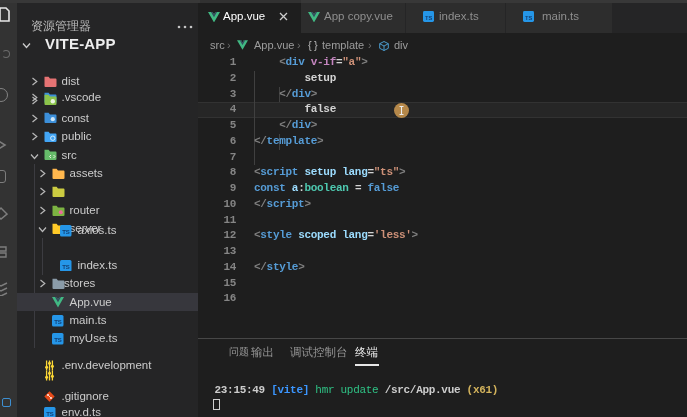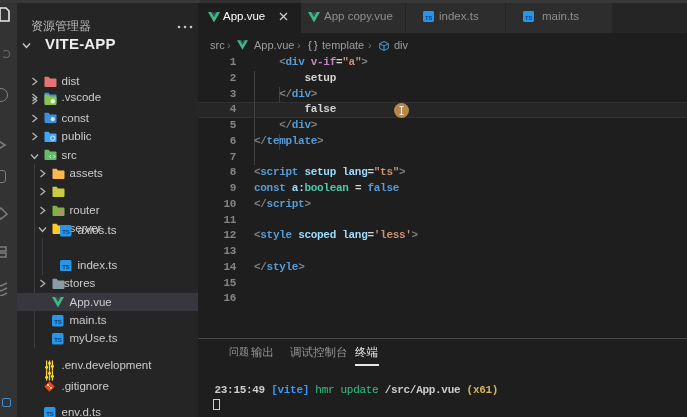--- a/index.html
+++ b/index.html
@@ -202,21 +202,21 @@
           <span class="a" style="left:44.5px">.env.development</span>
         </div>
   <div class="row" style="left:0;top:366.1px;width:181px;">
           <svg class="fico" style="left:27px;top:4px" width="11" height="11" viewBox="0 0 11 11">
             <path d="M2.6 0.5v10M5.5 0.5v10M8.4 0.5v10" stroke="#fdd835" stroke-width="1.3"></path>
             <circle cx="2.6" cy="7.3" r="1.5" fill="#fdd835"></circle>
             <circle cx="5.5" cy="3.2" r="1.5" fill="#fdd835"></circle>
             <circle cx="8.4" cy="6.2" r="1.5" fill="#fdd835"></circle>
           </svg>
         </div>
-  <div class="row" style="left:0;top:377px;width:181px;">
+  <div class="row" style="left:0;top:387px;width:181px;">
           <svg class="fico" style="left:27px;top:4px" width="11" height="11" viewBox="0 0 11 11">
             <path d="M5.5 0.3L10.7 5.5 5.5 10.7 0.3 5.5z" fill="#e64a19"></path>
             <circle cx="4" cy="4" r="0.9" fill="#fff"></circle>
             <circle cx="7" cy="7" r="0.9" fill="#fff"></circle>
             <path d="M4.6 4.6L6.4 6.4" stroke="#fff" stroke-width="0.8"></path>
           </svg>
           <span class="a" style="left:44.5px">.gitignore</span>
         </div>
   <div class="row" style="left:0;top:402.8px;width:181px;">
           <svg class="fico" style="left:27px;top:4px" width="11.5" height="11.5" viewBox="0 0 23 23">

